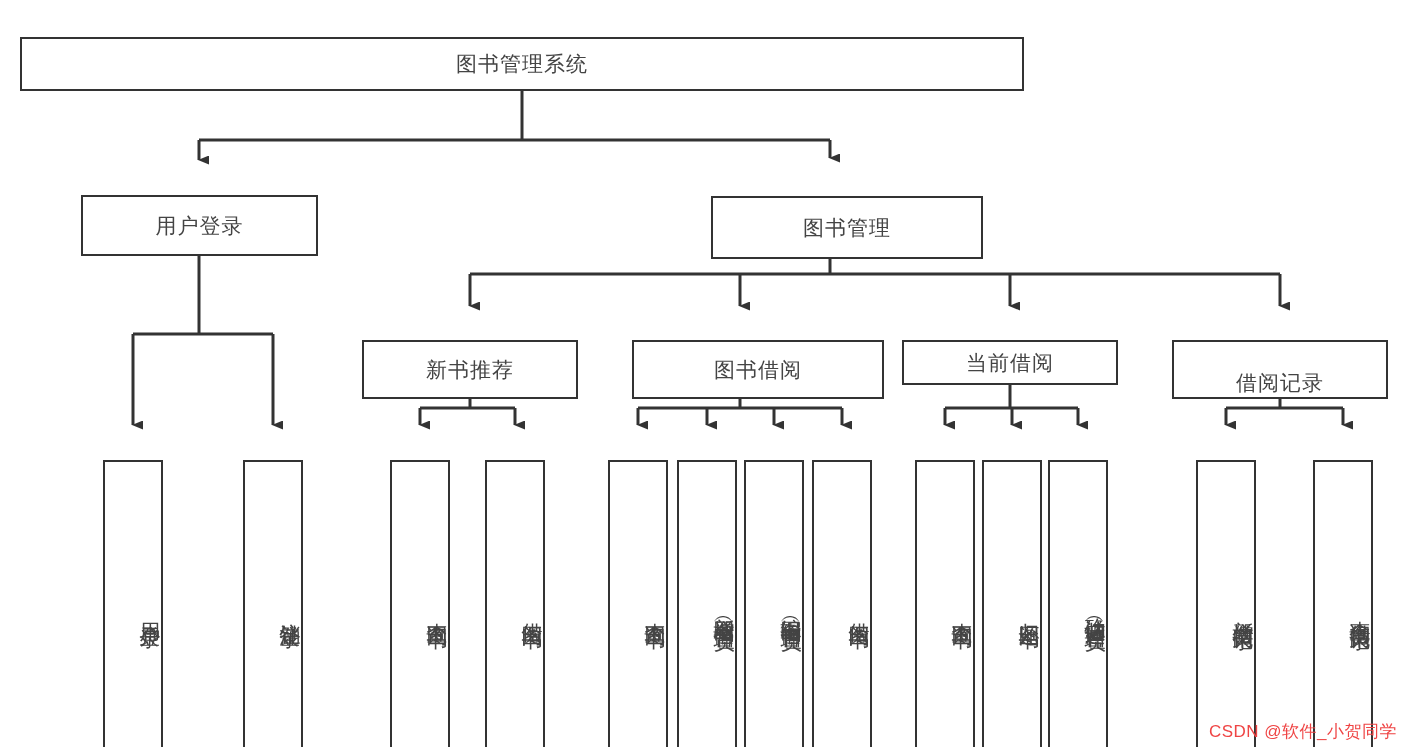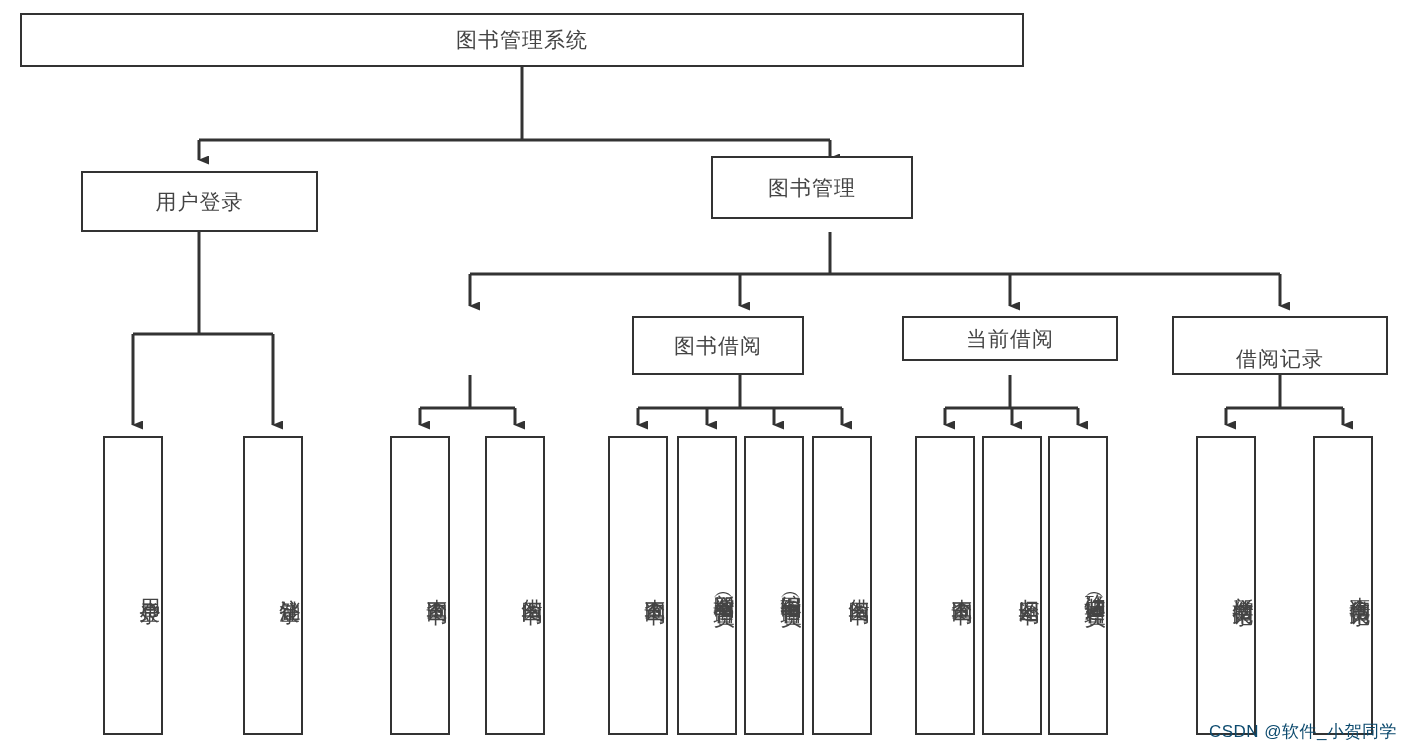--- a/index.html
+++ b/index.html
@@ -27,20 +27,21 @@
   .node {
     position: absolute;
     box-sizing: border-box;
     border: 2.5px solid #333333;
     background: #ffffff;
     display: flex;
     align-items: center;
     justify-content: center;
     color: #444444;
     z-index: 2;
+    margin-top: 24px;
   }
   .node.horiz {
     font-size: 21px;
     letter-spacing: 1px;
   }
   .node.vert {
     writing-mode: vertical-rl;
     text-orientation: upright;
     font-size: 21px;
     letter-spacing: 2px;
@@ -53,21 +54,21 @@
     writing-mode: vertical-rl;
     text-orientation: upright;
     line-height: 1.05;
     white-space: nowrap;
   }
   #watermark {
     position: absolute;
     right: 8px;
     bottom: 4px;
     font-size: 17px;
-    color: #0c4a6e;
+    color: #ef4444;
     letter-spacing: 0.5px;
     z-index: 5;
     white-space: nowrap;
   }
 </style>
 </head>
 <body>
 
 <div id="canvas">
 
@@ -121,25 +122,28 @@
     </g>
   </svg>
 
   <div class="node horiz" style="left:20px; top:13px; width:1004px; height:54px;">
     <span class="label">图书管理系统</span>
   </div>
 
   <div class="node horiz" style="left:81px; top:171px; width:237px; height:61px;">
     <span class="label">用户登录</span>
   </div>
-  <div class="node horiz" style="left:711px; top:156px; width:202px; height:63px;align-items:center;">
+  <div class="node horiz" style="left:711px; top:172px; width:272px; height:63px;align-items:center;">
     <span class="label">图书管理</span>
   </div>
 
-  <div class="node horiz" style="left:632px; top:316px; width:172px; height:59px;">
+  <div class="node horiz" style="left:362px; top:316px; width:216px; height:59px;">
+    <span class="label">新书推荐</span>
+  </div>
+  <div class="node horiz" style="left:632px; top:316px; width:252px; height:59px;">
     <span class="label">图书借阅</span>
   </div>
   <div class="node horiz" style="left:902px; top:316px; width:216px; height:45px;">
     <span class="label">当前借阅</span>
   </div>
   <div class="node horiz" style="left:1172px; top:316px; width:216px; height:59px;align-items:flex-end;">
     <span class="label">借阅记录</span>
   </div>
 
   <div class="node vert" style="left:103px; top:436px; width:60px; height:299px;">

